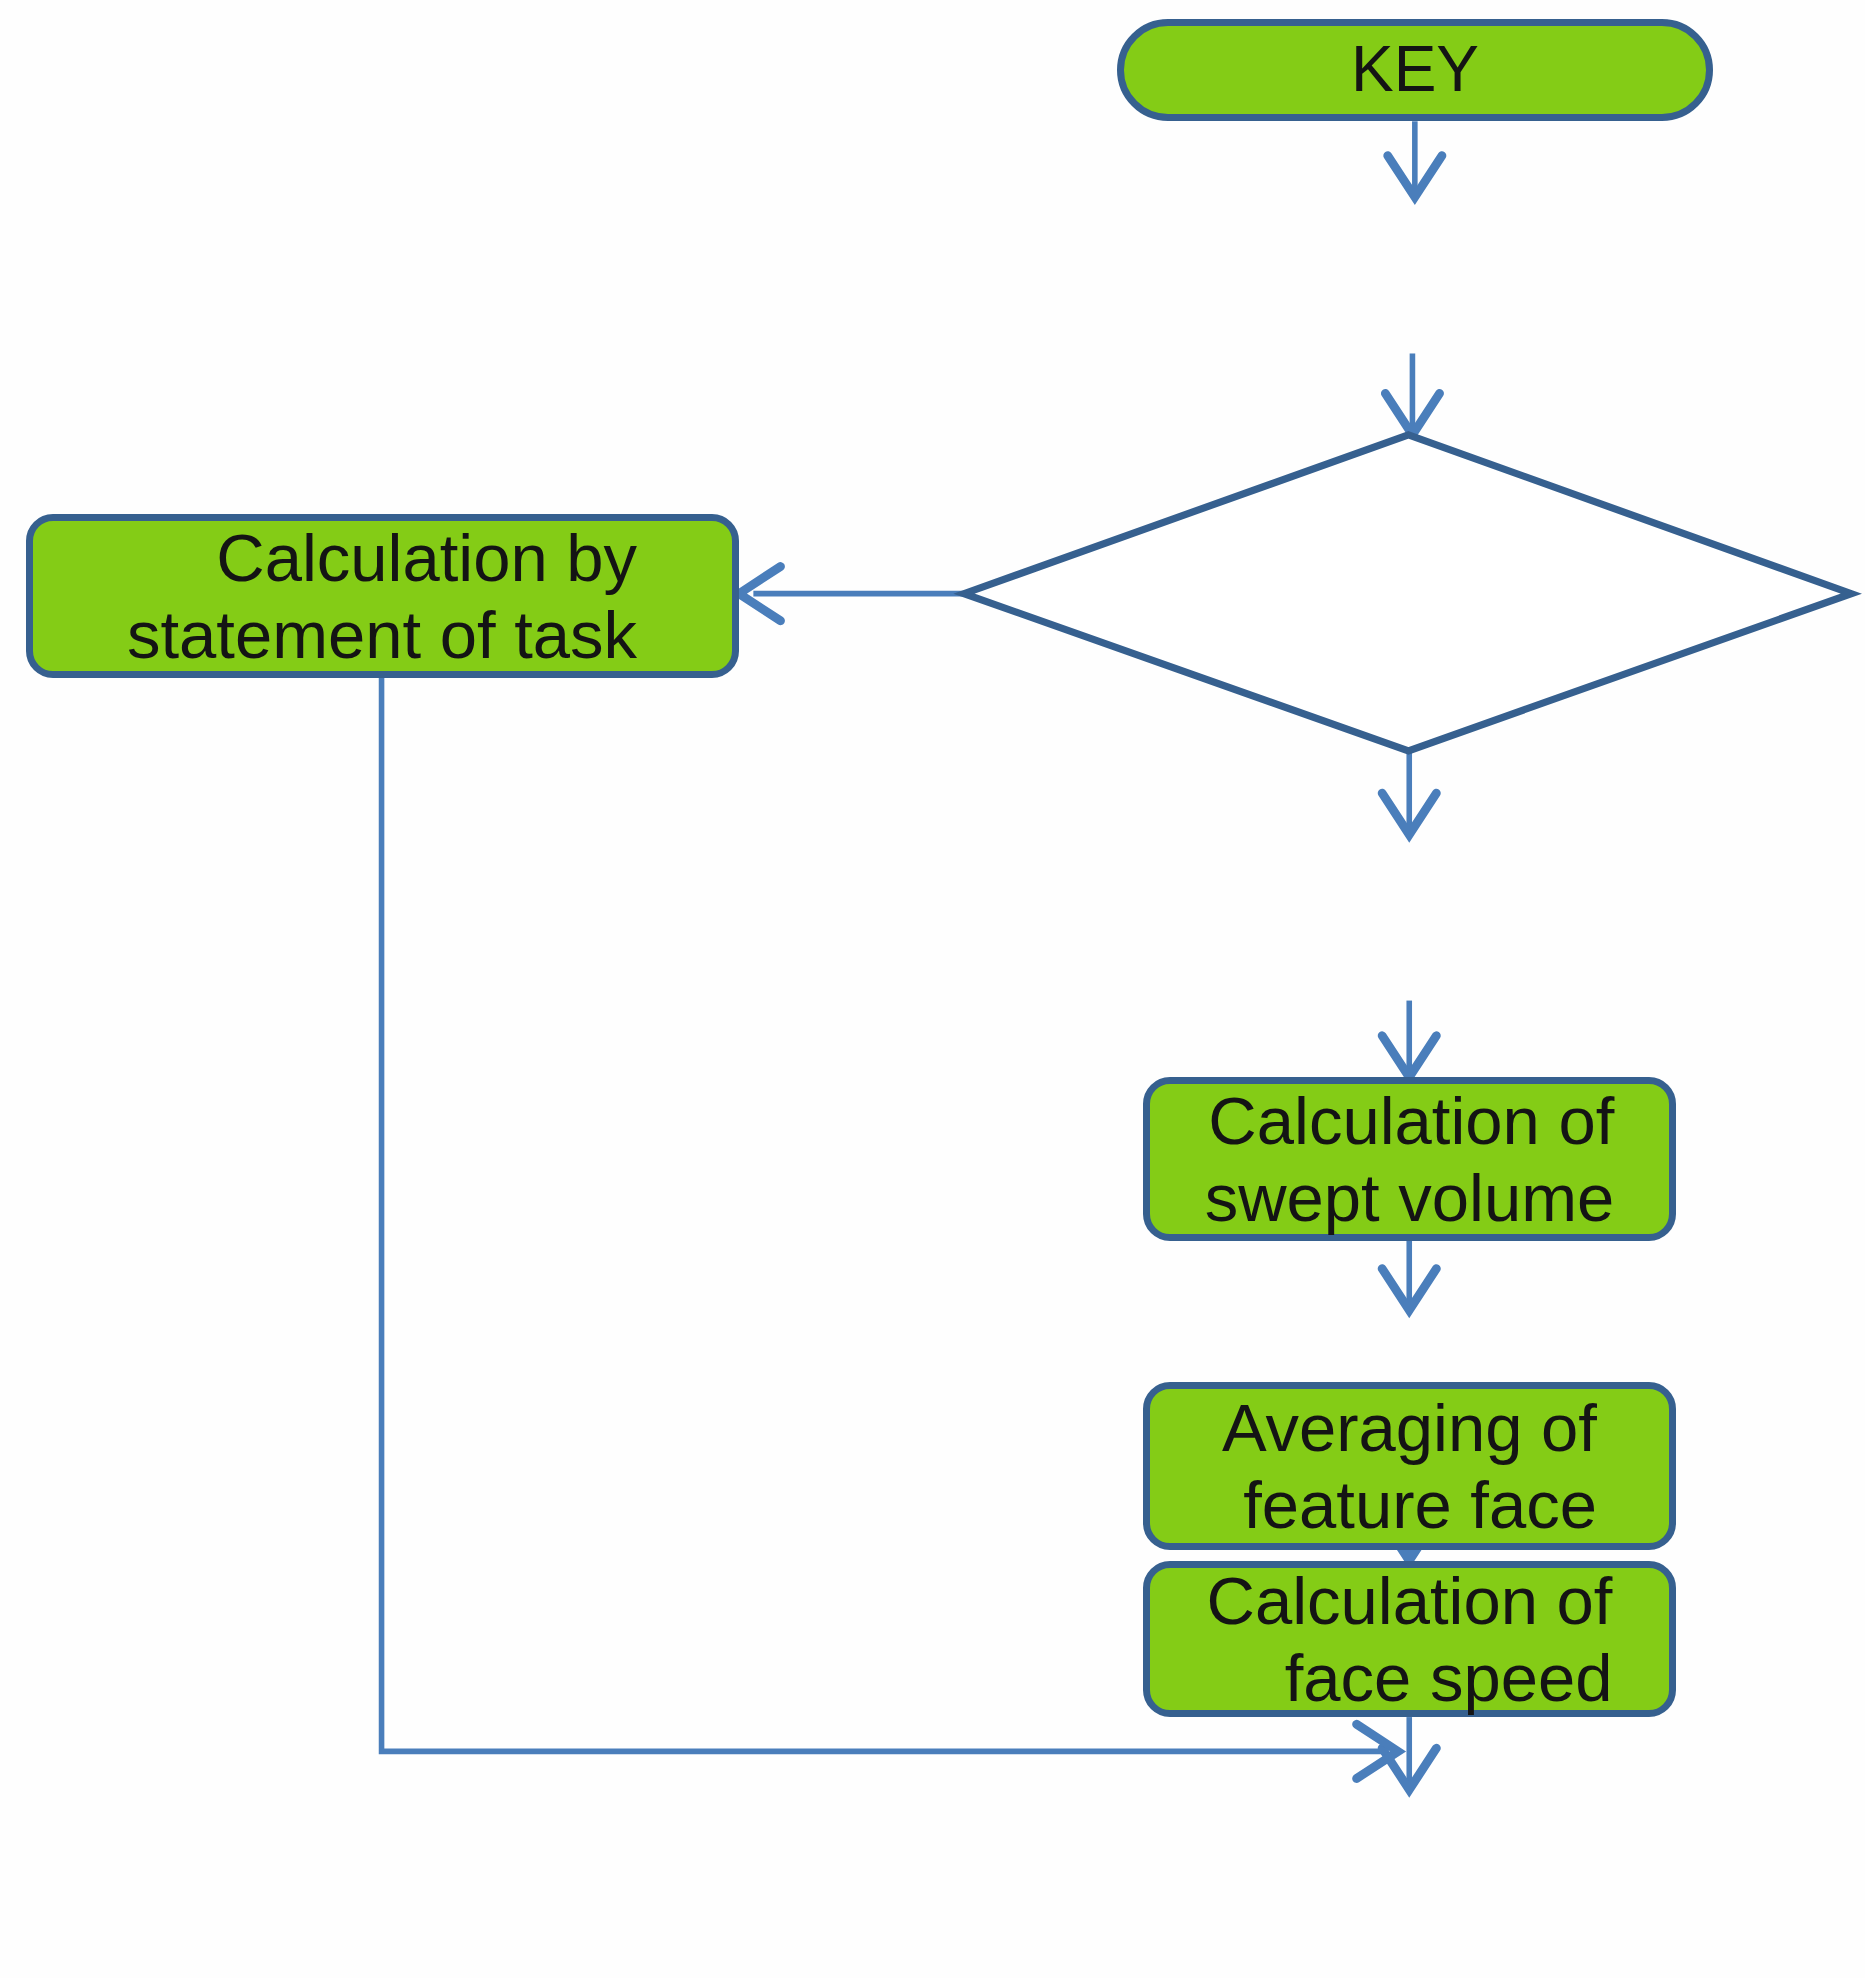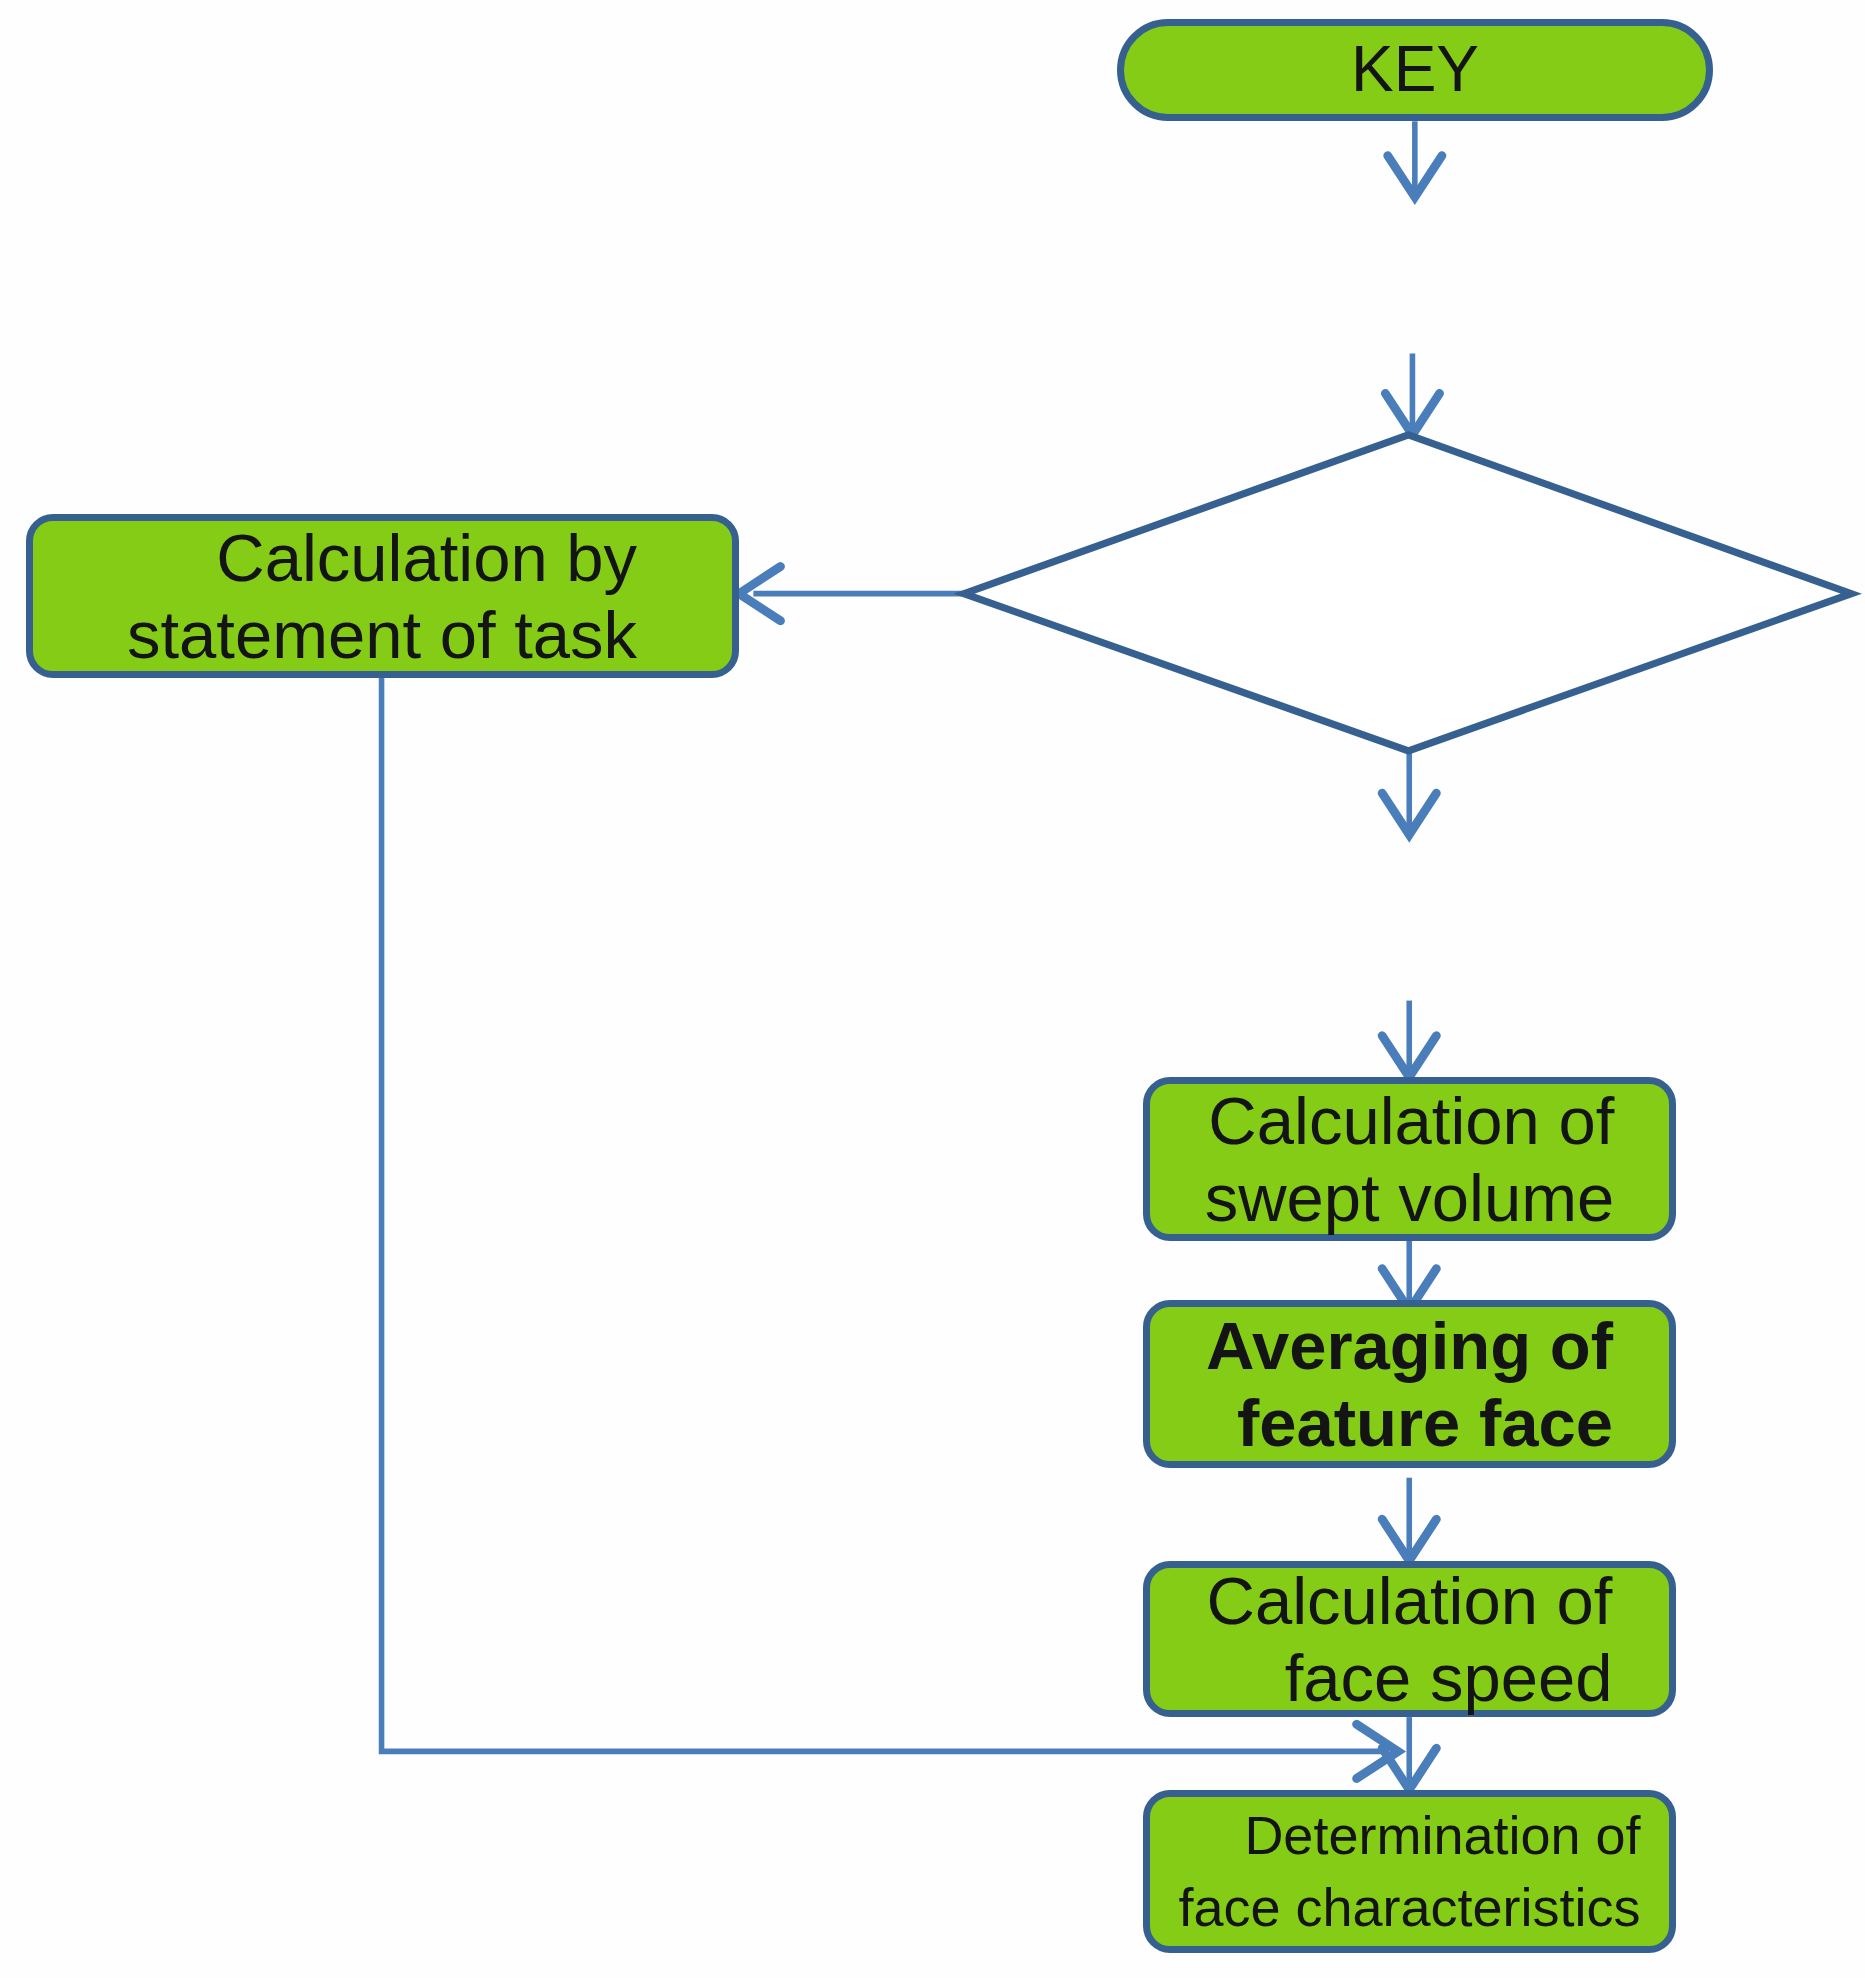--- a/index.html
+++ b/index.html
@@ -42,21 +42,21 @@
     font-size:67px;line-height:1.8;
     white-space:pre-line;
     background:transparent;border:none;
   }
   #n-key{left:1117px;top:19px;width:596px;height:102px;border-radius:51px;font-size:64px;}
   #n-capability{left:1145px;top:197px;width:550px;height:156px;}
   #n-calc-task{left:25.5px;top:514px;width:713px;height:164px;}
   #n-shift-label{left:1128px;top:466px;width:562px;height:252px;}
   #n-triangulation{left:1143px;top:835px;width:533px;height:166px;}
   #n-swept{left:1143px;top:1077px;width:533px;height:164px;}
-  #n-averaging{left:1143px;top:1300px;width:533px;height:168px;font-weight:bold;}
+  #n-averaging{left:1143px;top:1382px;width:533px;height:168px;}
   #n-face-speed{left:1143px;top:1561px;width:533px;height:156px;}
   #n-determination{left:1143px;top:1790px;width:533px;height:163px;font-size:54px;line-height:1.32;}
 </style>
 </head>
 <body>
 
 <div class="canvas">
 
   <svg class="wires" viewBox="0 0 2337 2479" aria-hidden="true">
 
@@ -110,19 +110,15 @@
   <div class="node" id="n-averaging">
     <span class="label">Averaging of
 feature face</span>
   </div>
 
   <div class="node" id="n-face-speed">
     <span class="label">Calculation of
 face speed</span>
   </div>
 
-  <div class="node" id="n-determination">
-    <span class="label">Determination of
-face characteristics</span>
-  </div>
 
 </div>
 
 
 </body></html>

